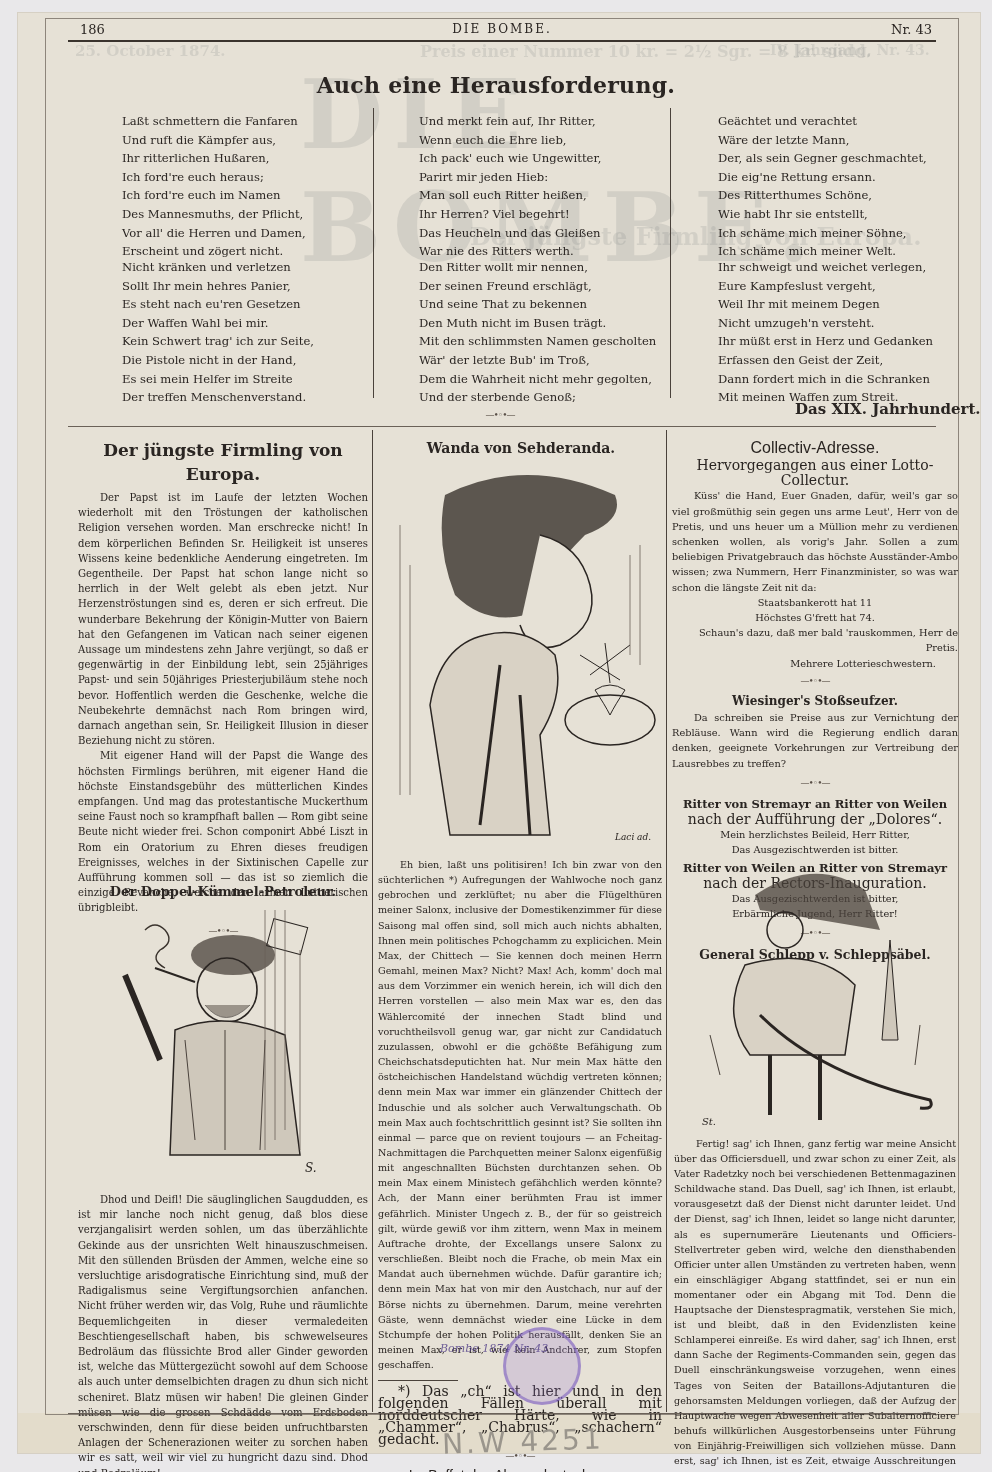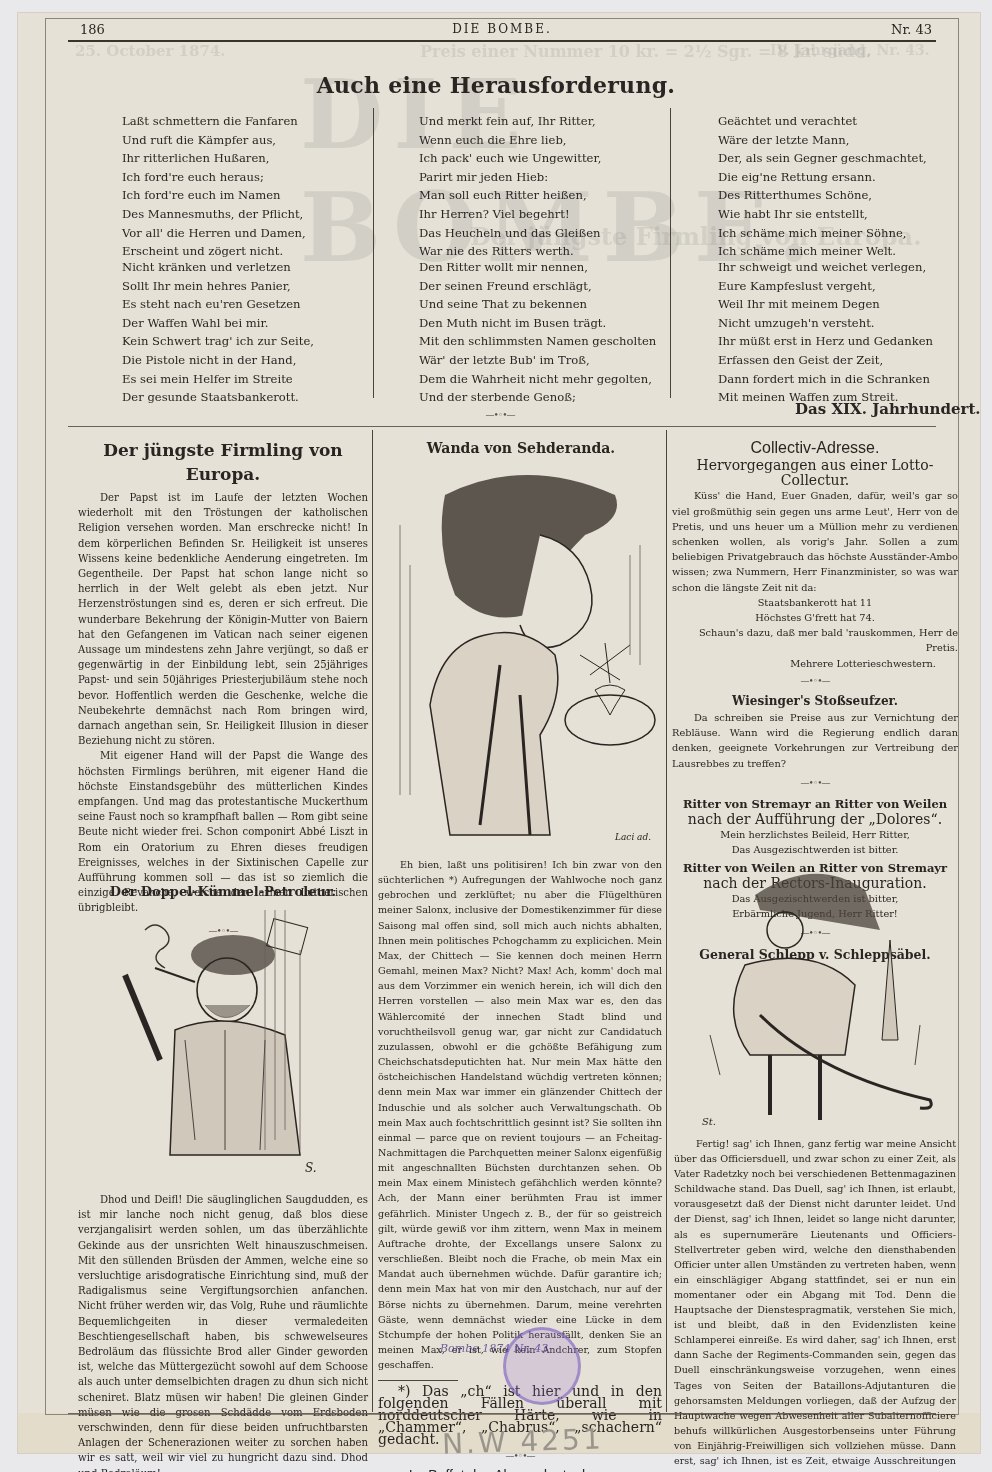--- a/index.html
+++ b/index.html
@@ -62,21 +62,21 @@
     <div>Erscheint und zögert nicht.</div>
 </div>
 <div class="stanza" style="left:122px;top:258px;">
   <div>Nicht kränken und verletzen</div>
     <div>Sollt Ihr mein hehres Panier,</div>
     <div>Es steht nach eu'ren Gesetzen</div>
     <div>Der Waffen Wahl bei mir.</div>
     <div>Kein Schwert trag' ich zur Seite,</div>
     <div>Die Pistole nicht in der Hand,</div>
     <div>Es sei mein Helfer im Streite</div>
-    <div>Der gesunde Staatsbankerott.</div>
+    <div>Der treffen Menschenverstand.</div>
 </div>
 <div class="vrule" style="left:373px;top:108px;height:290px;"></div>
 
 <div class="stanza" style="left:419px;top:112px;">
   <div>Und merkt fein auf, Ihr Ritter,</div>
     <div>Wenn euch die Ehre lieb,</div>
     <div>Ich pack' euch wie Ungewitter,</div>
     <div>Parirt mir jeden Hieb:</div>
     <div>Man soll euch Ritter heißen,</div>
     <div>Ihr Herren? Viel begehrt!</div>

